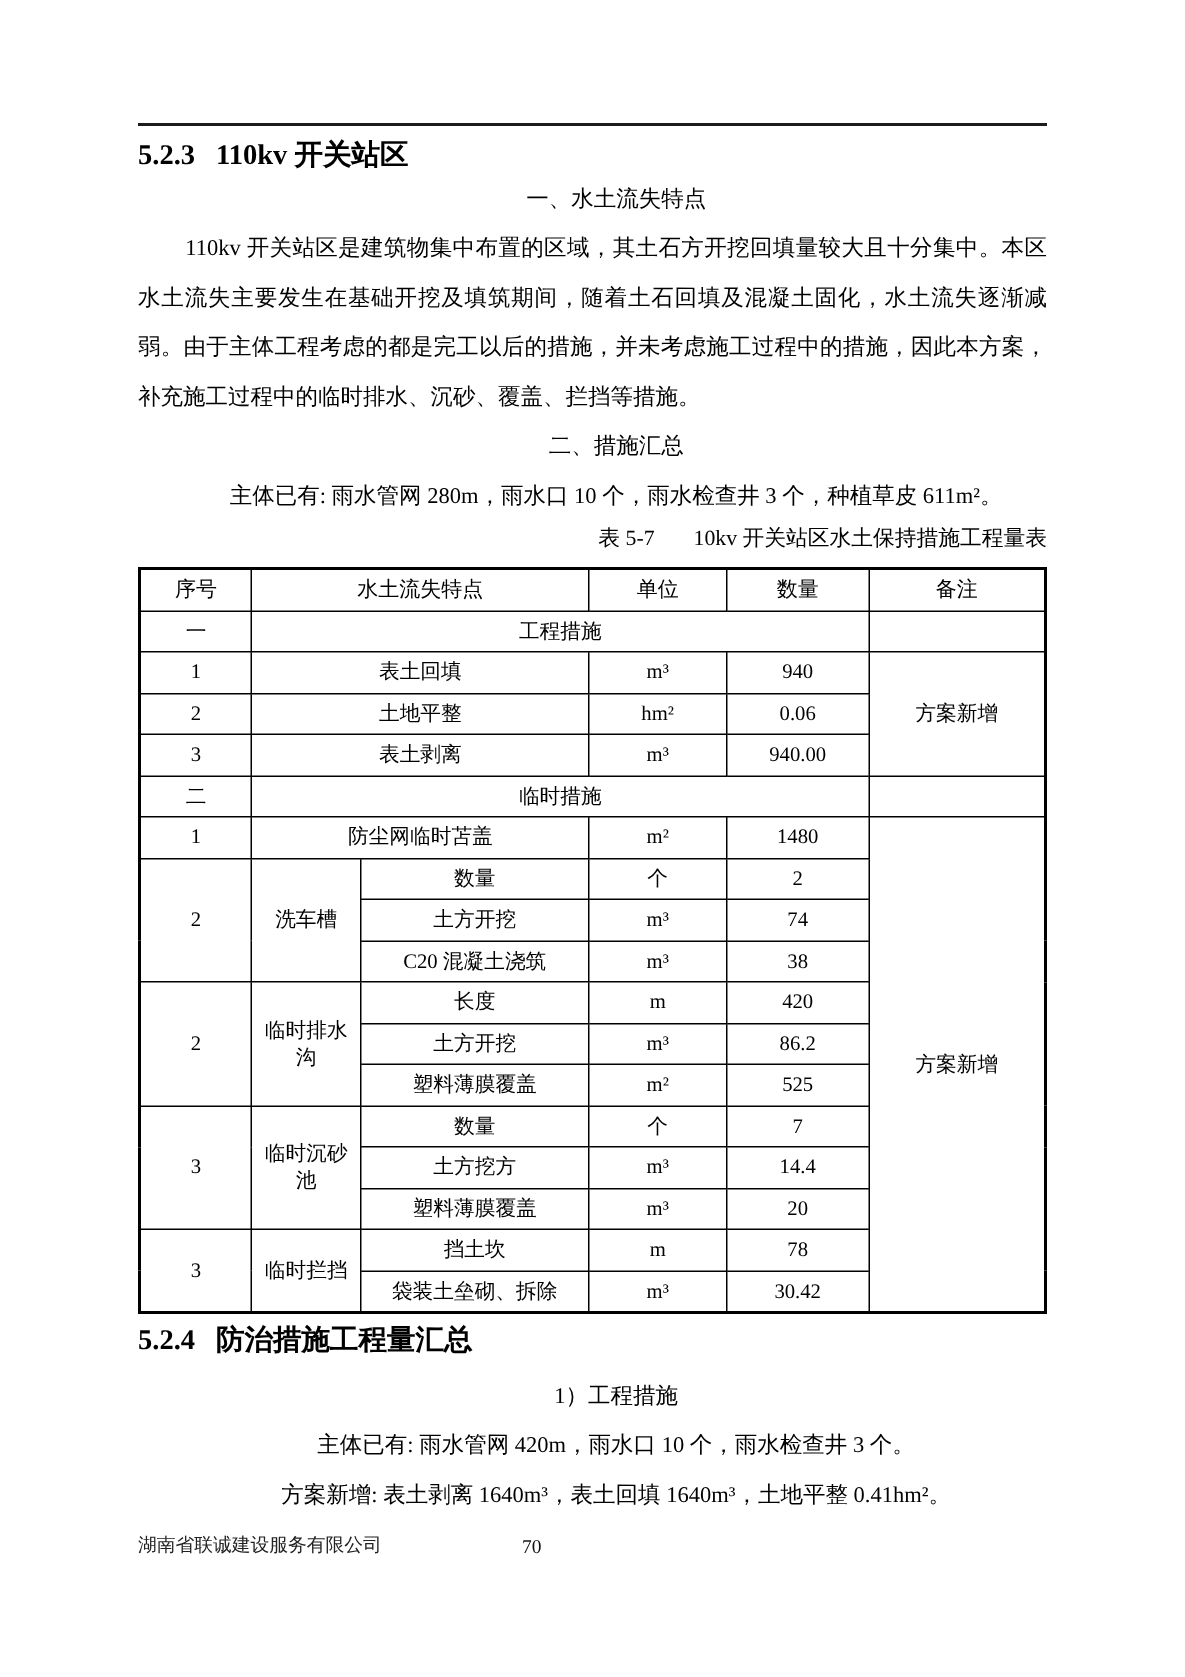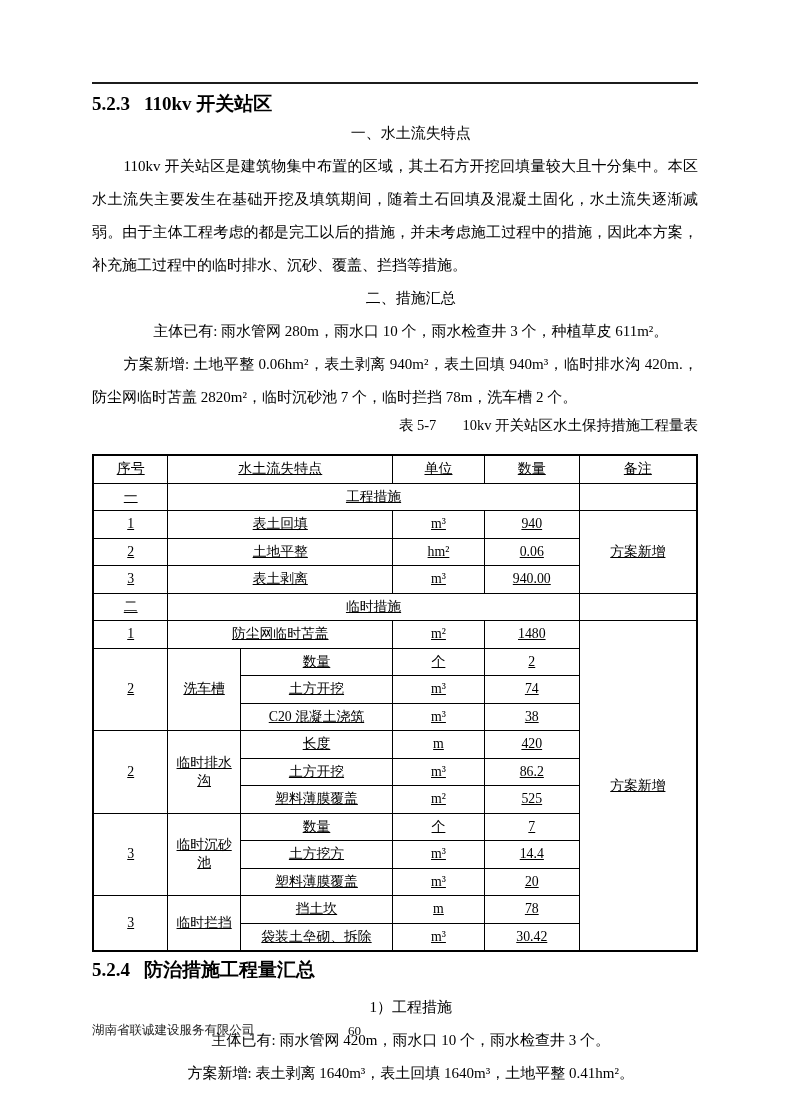--- a/index.html
+++ b/index.html
@@ -13,21 +13,21 @@
   .header-rule{margin-top:82px;border-top:2.5px solid #1c1c1c;height:0;}
   .sec-heading{margin:7px 0 0 0;font-size:19px;line-height:26px;font-weight:bold;}
   .sec-heading .num{margin-right:14px;}
   .body-line{font-size:15px;line-height:33px;margin:0;}
   .ind{text-indent:2.1em;text-align:center;}
   .para{font-size:15px;line-height:33px;margin:0;text-align:justify;}
   .tbl-caption{text-align:right;font-size:14.5px;line-height:21px;margin-top:1px;}
   .tbl-caption .cap-label{margin-right:26px;}
   table.measures{
     width:100%;border-collapse:collapse;table-layout:fixed;
-    border:2.2px solid #000;font-size:13.8px;margin-top:18px;text-decoration:underline;
+    border:2.2px solid #000;font-size:13.8px;margin-top:8px;
   }
   table.measures td{
     border:1px solid #000;text-align:center;vertical-align:middle;
     height:26.5px;padding:0 2px;overflow:hidden;
   }
   table.measures td.hdr{font-size:14px;}
   .footer{position:absolute;top:1014px;left:92px;width:606px;height:33px;font-size:12.5px;line-height:33px;color:#222;}
   .footer .pageno{position:absolute;left:256px;top:0;font-size:13px;color:#111;}
   .h524{margin-top:5px;}
 </style>
@@ -41,21 +41,20 @@
   <h2 class="sec-heading"><span class="num">5.2.3</span><span>110kv 开关站区</span></h2>
 
   <p class="body-line ind">一、水土流失特点</p>
 
   <p class="para ind">110kv 开关站区是建筑物集中布置的区域，其土石方开挖回填量较大且十分集中。本区水土流失主要发生在基础开挖及填筑期间，随着土石回填及混凝土固化，水土流失逐渐减弱。由于主体工程考虑的都是完工以后的措施，并未考虑施工过程中的措施，因此本方案，补充施工过程中的临时排水、沉砂、覆盖、拦挡等措施。</p>
 
   <p class="body-line ind">二、措施汇总</p>
 
   <p class="body-line ind">主体已有: 雨水管网 280m，雨水口 10 个，雨水检查井 3 个，种植草皮 611m²。</p>
 
-  <p class="para ind">方案新增: 土地平整 0.06hm²，表土剥离 940m²，表土回填 940m³，临时排水沟 420m.，防尘网临时苫盖 2820m²，临时沉砂池 7 个，临时拦挡 78m，洗车槽 2 个。</p>
 
   <div class="tbl-caption"><span class="cap-label">表 5-7</span><span>10kv 开关站区水土保持措施工程量表</span></div>
 
   <table class="measures">
     <colgroup>
       <col style="width:12.4%">
         <col style="width:12.0%">
         <col style="width:25.2%">
       <col style="width:15.2%">
         <col style="width:15.7%">
@@ -184,14 +183,14 @@
   <p class="body-line ind" style="margin-top:8px;">1）工程措施</p>
 
   <p class="body-line ind">主体已有: 雨水管网 420m，雨水口 10 个，雨水检查井 3 个。</p>
 
   <p class="body-line ind">方案新增: 表土剥离 1640m³，表土回填 1640m³，土地平整 0.41hm²。</p>
 
 </div>
 
 <div class="footer">
   <span>湖南省联诚建设服务有限公司</span>
-  <span class="pageno">60</span>
+  <span class="pageno">70</span>
 </div>
 
 </body></html>

